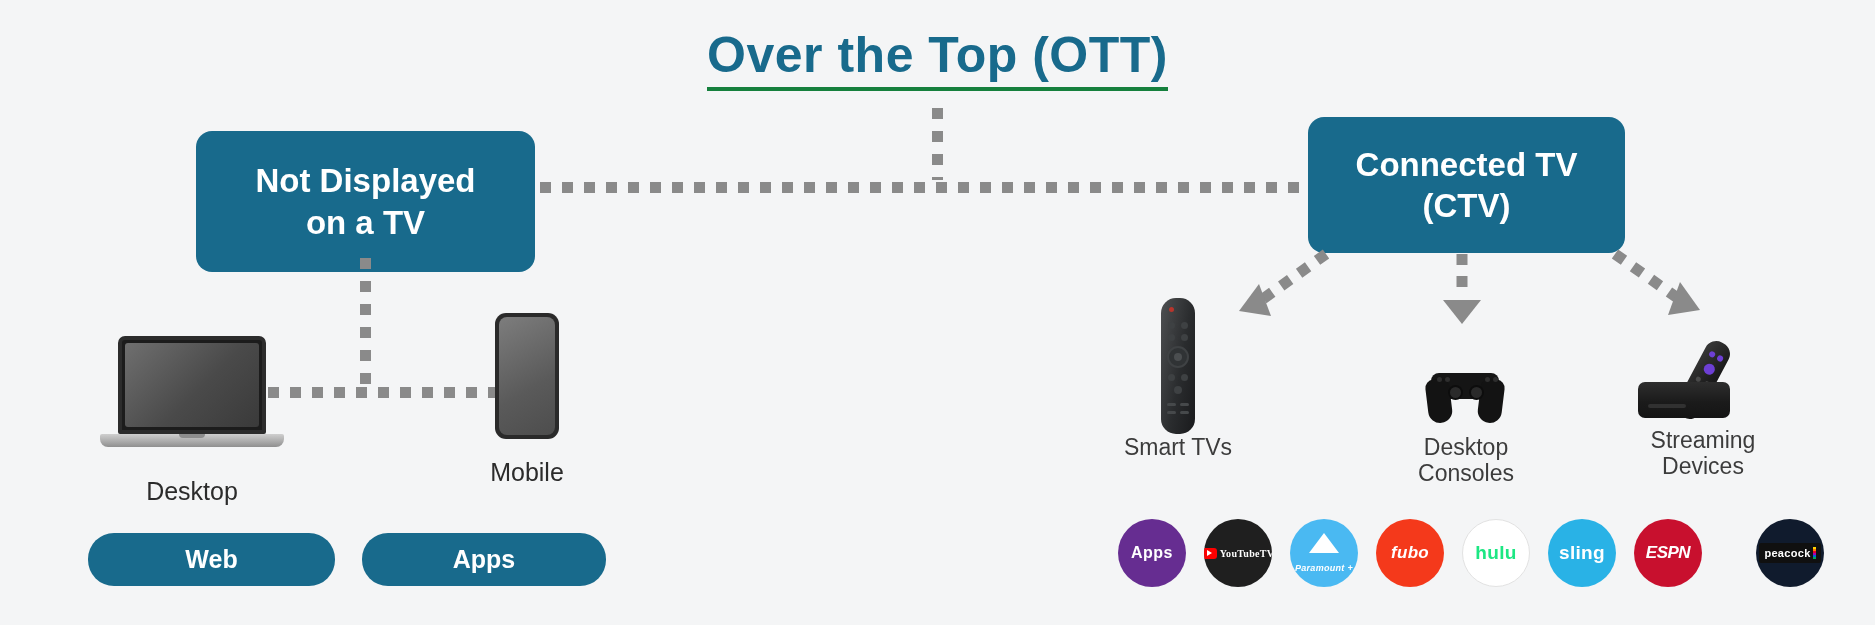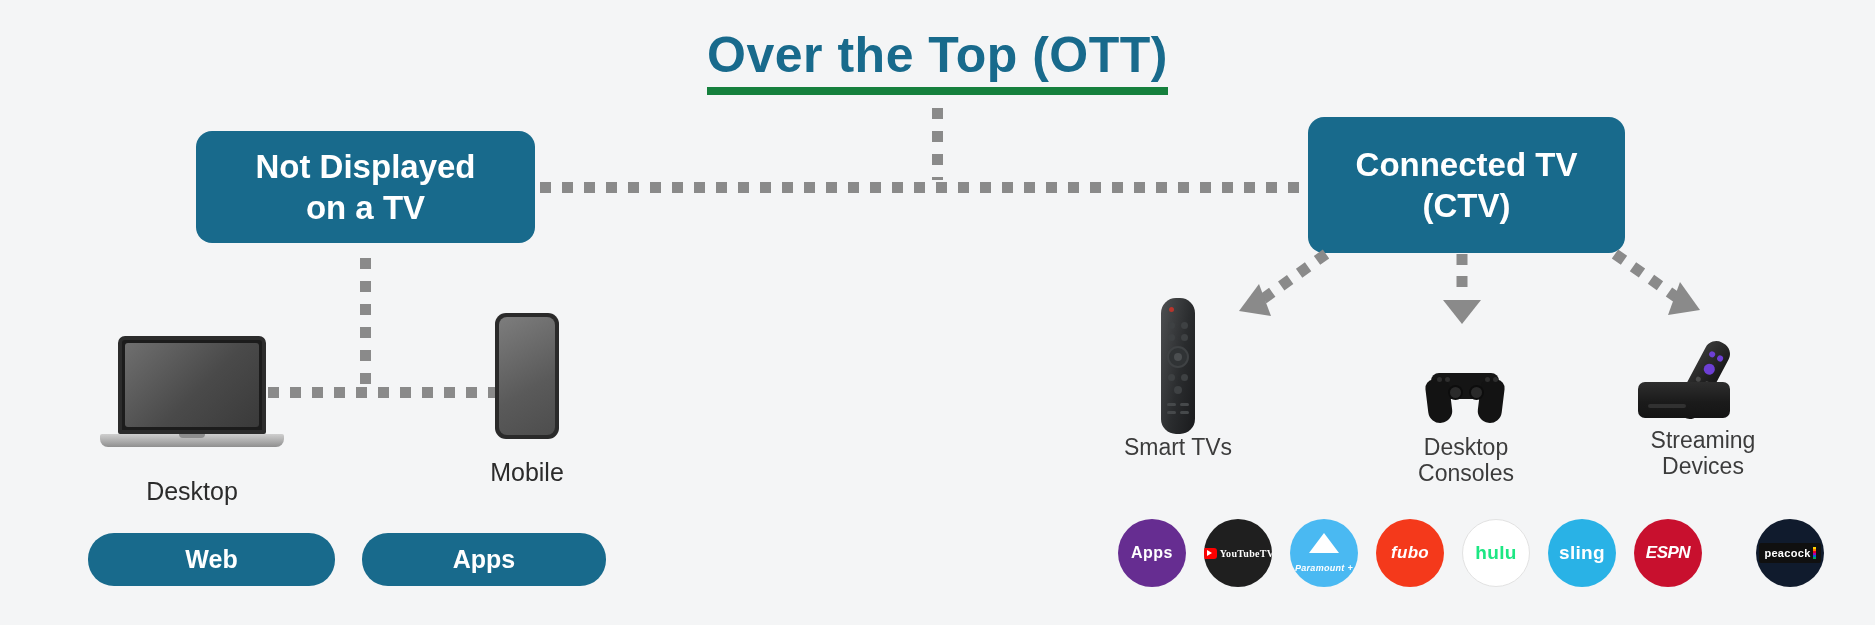--- a/index.html
+++ b/index.html
@@ -25,21 +25,21 @@
     top: 26px;
     width: 1875px;
     text-align: center;
     font-size: 50px;
     font-weight: bold;
     color: #186a8c;
     letter-spacing: 0.5px;
     white-space: nowrap;
   }
   #title span.tx {
-    border-bottom: 8px solid #15803d;
+    border-bottom: 4px solid #15803d;
     padding-bottom: 4px;
   }
 
   
   .dot-h {
     position: absolute;
     height: 11px;
     background-image: linear-gradient(to right, #8a8a8a 0px, #8a8a8a 11px, rgba(0,0,0,0) 11px, rgba(0,0,0,0) 22px);
     background-size: 22px 11px;
     background-repeat: repeat-x;
@@ -269,21 +269,21 @@
 <div id="stage">
 
   <div id="title">
     <span class="tx">Over the Top (OTT)</span>
   </div>
 
   <div class="dot-v" style="left:932px; top:108px; height:72px;"></div>
 
   <div class="dot-h" style="left:540px; top:182px; width:770px;"></div>
 
-  <div class="teal-box" style="left:196px; top:131px; width:339px; height:112px;align-items:center;">
+  <div class="teal-box" style="left:196px; top:131px; width:339px; height:141px;align-items:center;">
     <div>
       <div>Not Displayed</div>
       <div>on a TV</div>
     </div>
   </div>
 
   <div class="dot-v" style="left:360px; top:258px; height:130px;"></div>
 
   <div class="dot-h" style="left:268px; top:387px; width:232px;"></div>
 

